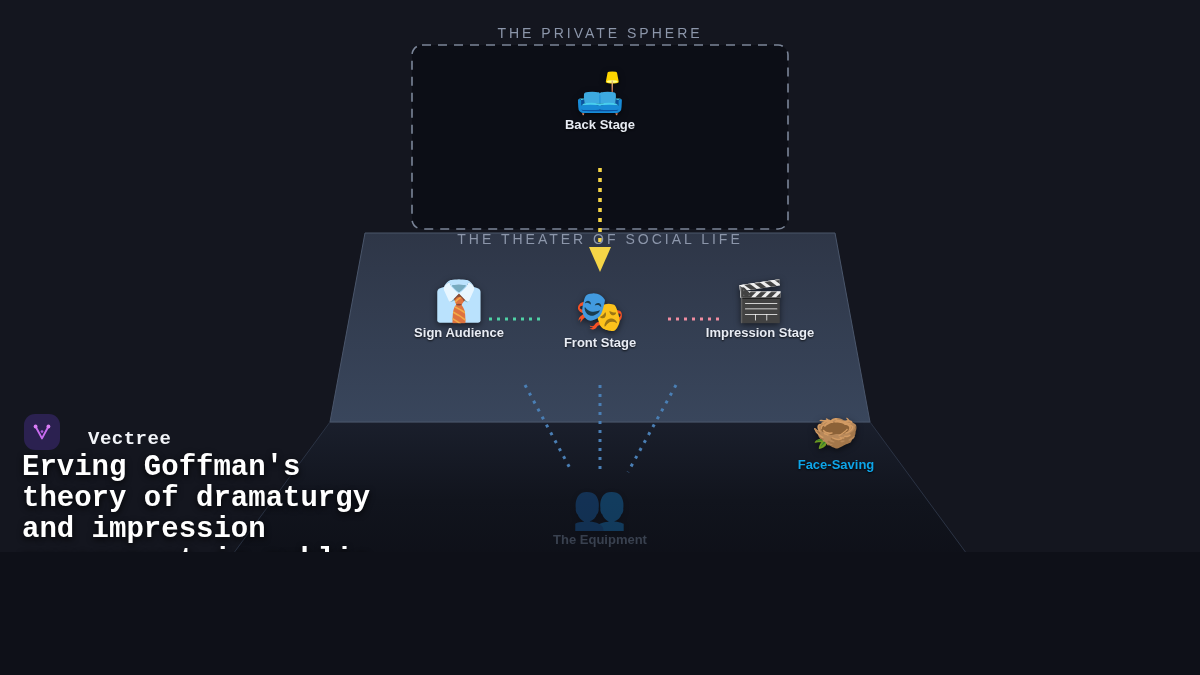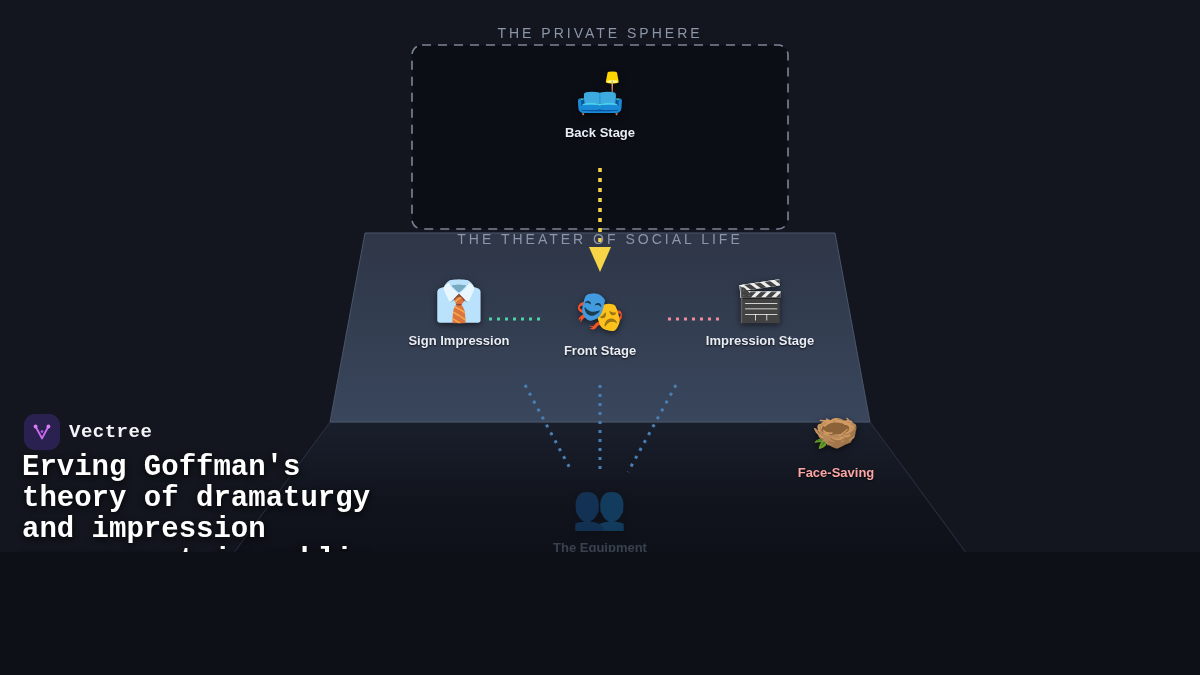--- a/index.html
+++ b/index.html
@@ -54,53 +54,53 @@
     white-space: nowrap;
   }
   .node-emoji {
     font-size: 40px;
     line-height: 46px;
     display: block;
     filter: drop-shadow(0 2px 3px rgba(0,0,0,.55));
   }
   .node-label {
     display: block;
-    margin-top: 9px;
+    margin-top: 1px;
     font-size: 13px;
     font-weight: bold;
     color: #e8ecf4;
     text-shadow: 0 1px 2px rgba(0,0,0,.8);
   }
   #node-backstage { left: 600px; top: 70px; }
   #node-frontstage { left: 600px; top: 288px; }
   #node-sign { left: 459px; top: 278px; }
   #node-sign .node-emoji { font-size: 40px; }
   #node-impression { left: 760px; top: 278px; }
   #node-facesaving { left: 836px; top: 410px; }
   #node-facesaving .node-emoji { font-size: 38px; }
-  #node-facesaving .node-label { color: #fca5a5; font-size: 13px; }
+  #node-facesaving .node-label { color: #0ea5e9; font-size: 13px; }
   #node-audience { left: 600px; top: 483px; }
   #node-audience .node-emoji {
     font-size: 44px;
     line-height: 48px;
     opacity: .30;
   }
   #node-audience .node-label {
     color: #39414f;
     text-shadow: none;
     font-size: 13px;
   }
   
   #brand {
     position: absolute;
     left: 24px;
     top: 414px;
     display: flex;
-    align-items: center;
-    gap: 9px;
+    align-items: flex-end;
+    gap: 28px;
   }
   #brand-logo {
     width: 36px;
     height: 36px;
     border-radius: 11px;
     background: #2b2150;
     display: flex;
     align-items: center;
     justify-content: center;
   }
@@ -180,21 +180,21 @@
   <div class="section-label" id="theater-label">THE THEATER OF SOCIAL LIFE</div>
 
 
   <div class="node" id="node-backstage">
     <span class="node-emoji">🛋️</span>
     <span class="node-label">Back Stage</span>
   </div>
 
   <div class="node" id="node-sign">
     <span class="node-emoji">👔</span>
-    <span class="node-label">Sign Impression</span>
+    <span class="node-label">Sign Audience</span>
   </div>
 
   <div class="node" id="node-frontstage">
     <span class="node-emoji">🎭</span>
     <span class="node-label">Front Stage</span>
   </div>
 
   <div class="node" id="node-impression">
     <span class="node-emoji">🎬</span>
     <span class="node-label">Impression Stage</span>

